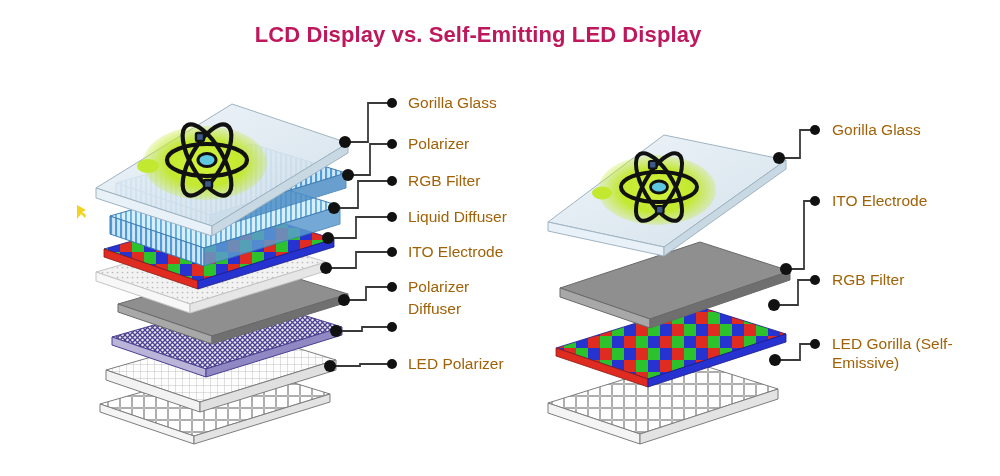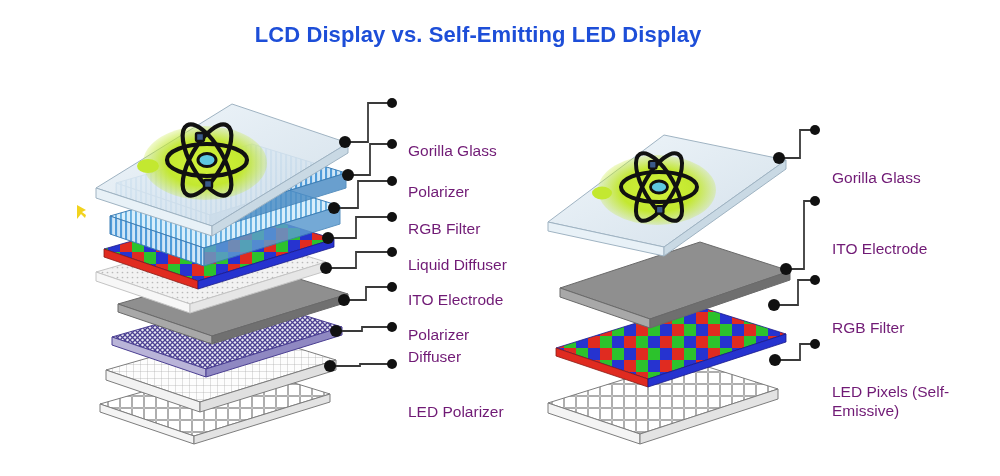--- a/index.html
+++ b/index.html
@@ -3,29 +3,28 @@
 <meta charset="utf-8">
 <style>
   html,body{margin:0;padding:0;background:#ffffff;}
   body{width:1000px;height:476px;position:relative;overflow:hidden;
        font-family:"Liberation Sans","DejaVu Sans",sans-serif;}
 
   #stage{position:absolute;inset:0;width:1000px;height:476px;background:#fff;}
 
   .title{
     position:absolute;left:0;top:22px;width:956px;text-align:center;
-    font-size:22px;font-weight:bold;color:#1d4ed8;letter-spacing:.1px;
+    font-size:22px;font-weight:bold;color:#be185d;letter-spacing:.1px;
   }
 
   svg.art{position:absolute;left:0;top:0;width:1000px;height:476px;}
 
   .lbl{
-    position:absolute;font-size:15.5px;color:#701a75;white-space:pre;
+    position:absolute;font-size:15.5px;color:#a16207;white-space:pre;
     line-height:19px;
-    margin-top:48px;
   }
   .lbl.two{white-space:normal;width:150px;}
 </style>
 </head>
 <body>
 
 <div id="stage">
 
   <div class="title">LCD Display vs. Self-Emitting LED Display</div>
 
@@ -233,15 +232,15 @@
   <div class="lbl" style="left:408px;top:171px">RGB Filter</div>
   <div class="lbl" style="left:408px;top:207px">Liquid Diffuser</div>
   <div class="lbl" style="left:408px;top:242px">ITO Electrode</div>
   <div class="lbl" style="left:408px;top:277px">Polarizer</div>
   <div class="lbl" style="left:408px;top:299px">Diffuser</div>
   <div class="lbl" style="left:408px;top:354px">LED Polarizer</div>
 
   <div class="lbl" style="left:832px;top:120px">Gorilla Glass</div>
   <div class="lbl" style="left:832px;top:191px">ITO Electrode</div>
   <div class="lbl" style="left:832px;top:270px">RGB Filter</div>
-  <div class="lbl two" style="left:832px;top:334px">LED Pixels (Self-Emissive)</div>
+  <div class="lbl two" style="left:832px;top:334px">LED Gorilla (Self-Emissive)</div>
 
 </div>
 
 </body></html>

